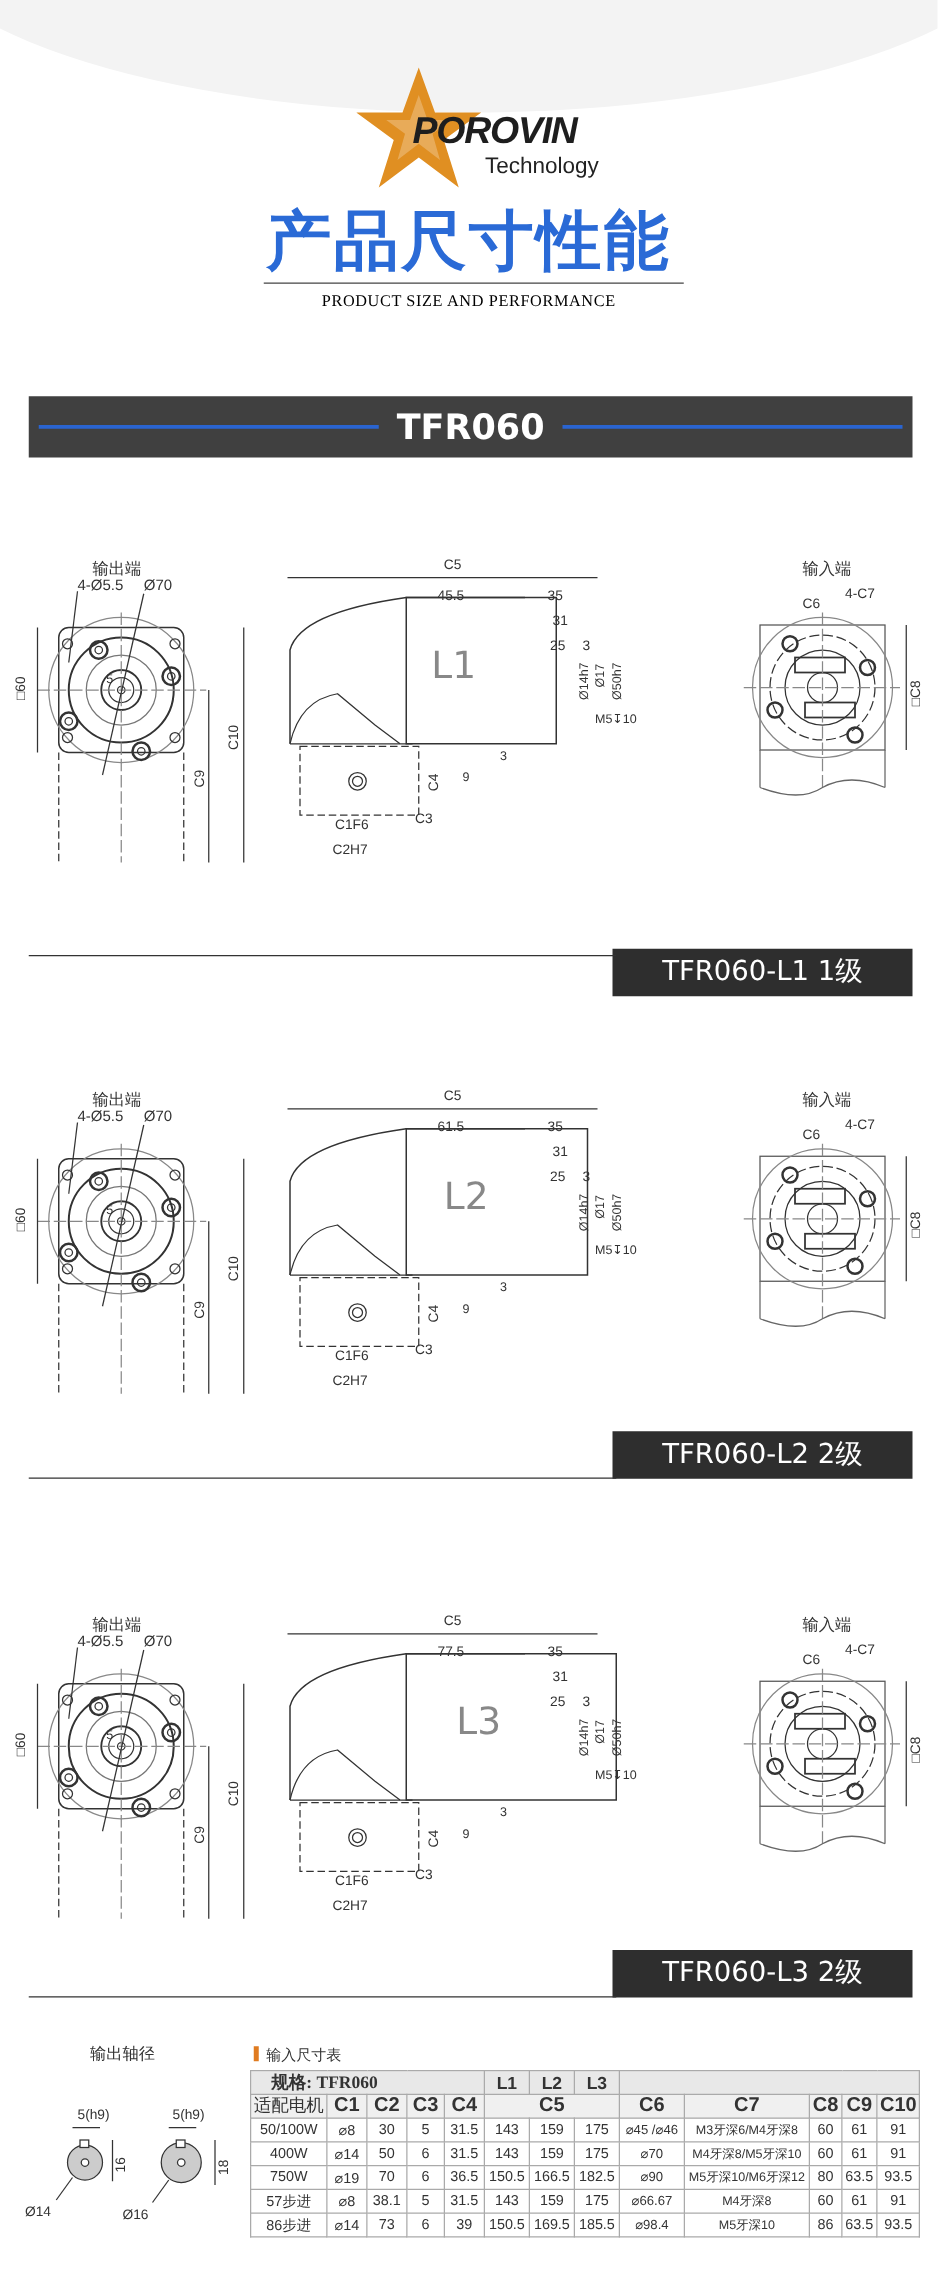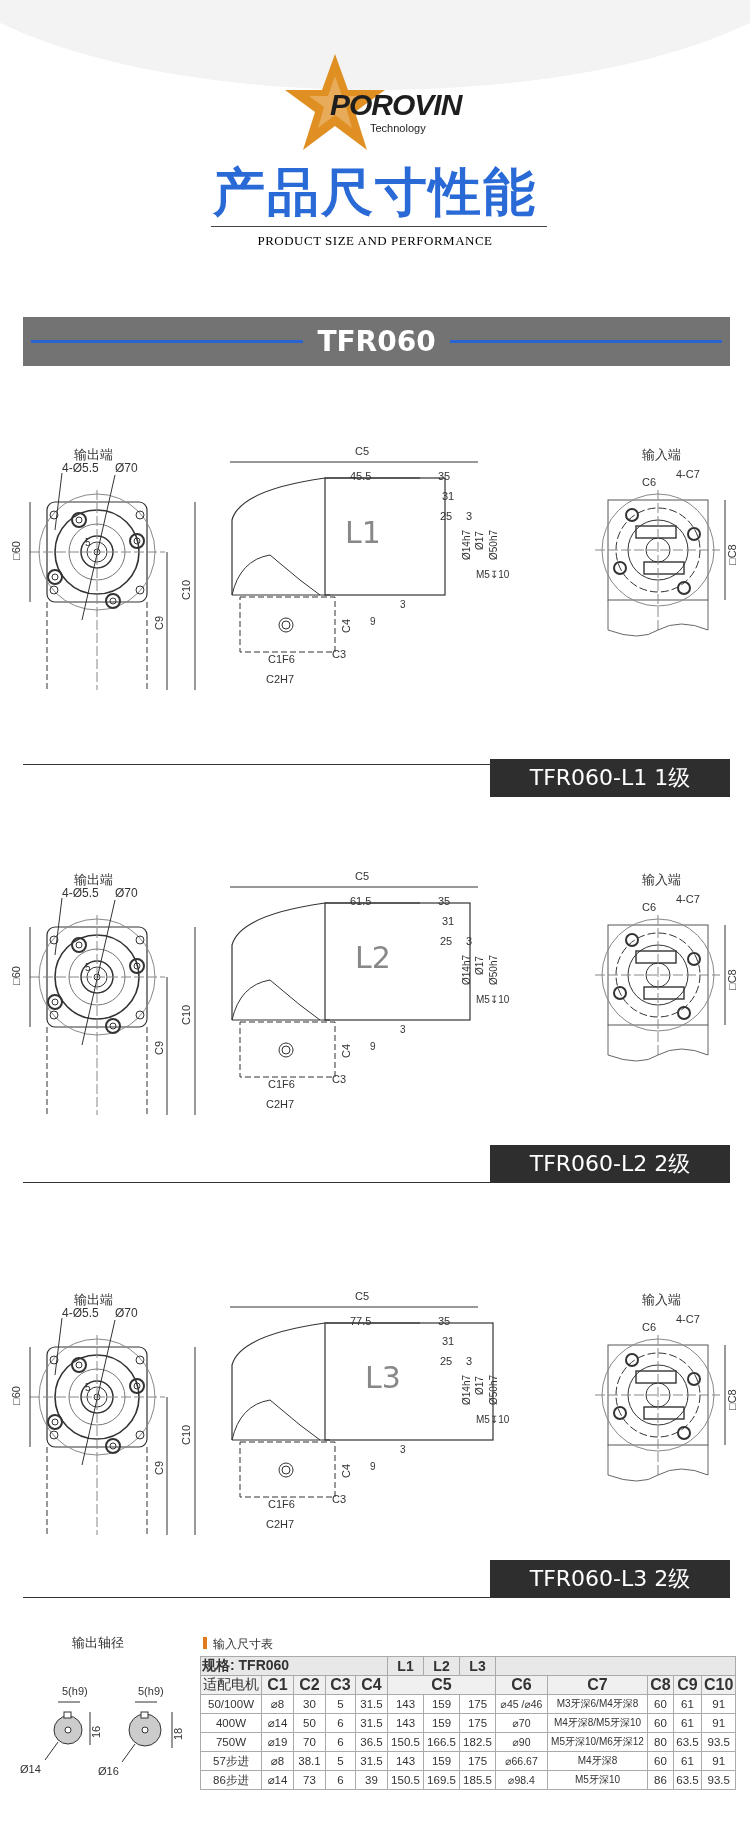--- a/index.html
+++ b/index.html
@@ -1,43 +1,43 @@
 <!DOCTYPE html>
 <html><head>
 <meta charset="utf-8">
 <style>
   * { box-sizing: border-box; margin: 0; padding: 0; }
   html, body { width: 750px; background: #ffffff; }
   body { font-family: "Liberation Sans", "DejaVu Sans", sans-serif; color: #222; position: relative; height: 1827px; overflow: hidden; }
   .top-arc { position: absolute; left: -80px; top: -220px; width: 910px; height: 310px; border-radius: 50%; background: #f3f3f3; }
   .logo { position: absolute; left: 285px; top: 52px; width: 200px; height: 100px; }
   .logo-text { position: absolute; left: 330px; top: 88px; font-size: 30px; font-weight: bold; font-style: italic; color: #1e1e1e; letter-spacing: -1px; }
-  .logo-sub { position: absolute; left: 370px; top: 122px; font-size: 11px; color: #222; }
+  .logo-sub { position: absolute; left: 388px; top: 122px; font-size: 18px; color: #222; }
   .hero-title { position: absolute; left: 0; width: 750px; top: 158px; text-align: center; font-size: 52px; font-weight: bold; color: #2a6ad6; letter-spacing: 2px; font-family: "DejaVu Sans", sans-serif; }
   .hero-rule { position: absolute; left: 211px; width: 336px; top: 226px; border-top: 1.5px solid #444; }
   .hero-sub { position: absolute; left: 0; width: 750px; top: 233px; text-align: center; font-family: Liberation Serif, serif; font-size: 13px; color: #000000; letter-spacing: 0.5px; }
 
-  .model-bar { position: absolute; left: 23px; top: 317px; width: 707px; height: 49px; background: #737373; }
+  .model-bar { position: absolute; left: 23px; top: 317px; width: 707px; height: 49px; background: #404040; }
   .model-bar .line { position: absolute; top: 23px; height: 3px; background: #2a64d0; }
   .model-bar .title { position: absolute; left: 0; width: 707px; top: 8px; text-align: center; color: #fff; font-size: 28px; font-weight: bold; font-family: "DejaVu Sans", sans-serif; }
 
   .section { position: absolute; left: 0; width: 750px; }
   .sec-label { position: absolute; font-size: 13px; color: #333; font-family: "DejaVu Sans", sans-serif; }
   .banner { position: absolute; left: 490px; width: 240px; height: 38px; background: #2e2e2e; color: #fff; font-size: 22px; font-family: "DejaVu Sans", sans-serif; text-align: center; line-height: 38px; }
   .banner-rule { position: absolute; left: 23px; width: 470px; border-top: 1.5px solid #333; }
   svg text { font-family: "Liberation Sans", sans-serif; }
 
   .shaft-title { position: absolute; left: 72px; top: 1634px; font-size: 13px; color: #333; font-family: "DejaVu Sans", sans-serif; }
   .table-title { position: absolute; left: 203px; top: 1636px; font-size: 12px; color: #333; font-family: "DejaVu Sans", sans-serif; }
   .table-title .mark { display: inline-block; width: 4px; height: 12px; background: #e07b20; vertical-align: -1px; margin-right: 6px; }
   table.spec { position: absolute; left: 200px; top: 1656px; border-collapse: collapse; font-size: 11.5px; color: #333; }
   table.spec td { border: 1px solid #aaa; text-align: center; height: 19px; padding: 0 2px; white-space: nowrap; }
   table.spec tr.h1 td { background: #e8e8e8; font-weight: bold; font-size: 14px; height: 19px; }
   table.spec tr.h2 td { background: #f0f0f0; font-weight: bold; font-size: 16px; }
-  table.spec td.spec-name { text-align: left; padding-left: 1px; }
+  table.spec td.spec-name { text-align: left; padding-left: 16px; font-family: Liberation Serif, serif; }
   table.spec td.c7 { font-size: 10px; }
   table.spec td.c6 { font-size: 10.5px; }
 </style>
 </head>
 <body>
 
 <div class="top-arc"></div>
 <svg class="logo" viewBox="0 0 200 100" style="position:absolute;left:285px;top:52px;width:200px;height:100px;">
   <polygon points="50,2 63,38 100,38 70,60 82,98 50,74 18,98 30,60 0,38 37,38" fill="#e08f22"></polygon>
   <polygon points="50,24 57,44 76,44 61,55 67,76 50,63 33,76 39,55 24,44 43,44" fill="#fff" opacity="0.25"></polygon>

